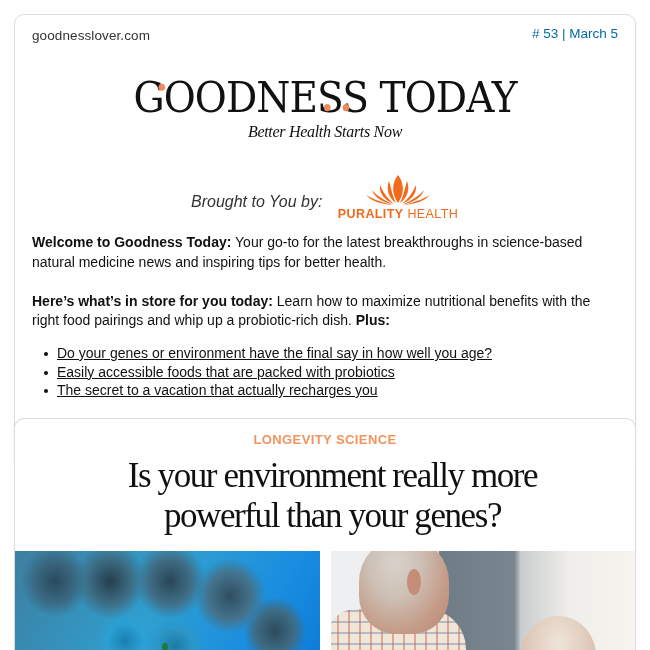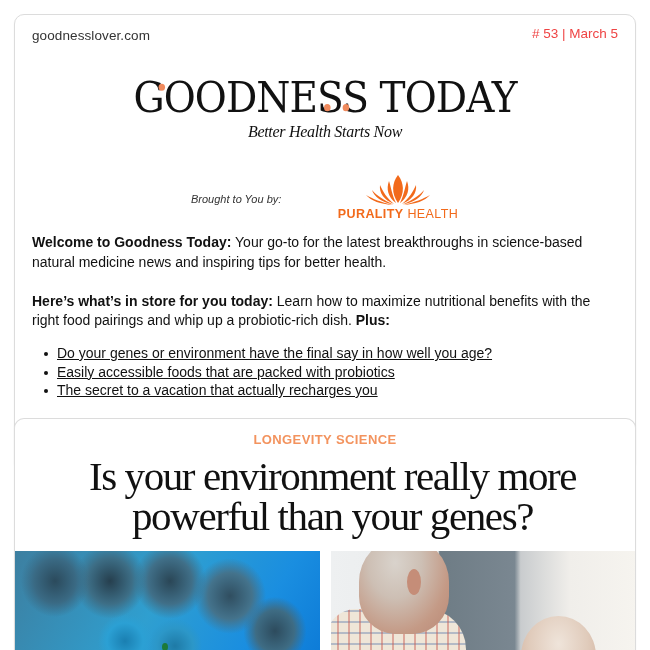--- a/index.html
+++ b/index.html
@@ -17,21 +17,21 @@
     }
     #card-intro { top: 14px; height: 457px; }
     #card-article { top: 418px; height: 260px; overflow: hidden; border-bottom: none; border-bottom-left-radius: 0; border-bottom-right-radius: 0; }
 
     .site-url {
       position: absolute; left: 17px; top: 13px;
       font-size: 13.5px; color: #333; letter-spacing: 0.1px;
     }
     .issue-info {
       position: absolute; right: 17px; top: 11px;
-      font-size: 13.5px; color: #ef4444;
+      font-size: 13.5px; color: #0369a1;
     }
 
     .masthead {
       position: absolute; left: 0; right: 0; top: 60px;
       text-align: center;
     }
     .masthead-title {
       font-family: "DejaVu Serif", serif;
       font-size: 42px;
       letter-spacing: -1px;
@@ -53,21 +53,21 @@
       color: #111;
       margin-top: 2px;
       letter-spacing: -0.3px;
     }
 
     .sponsor-row {
       position: absolute; left: 0; right: 0; top: 158px; height: 60px;
     }
     .brought-by {
       position: absolute; left: 176px; top: 20px;
-      font-size: 11px; font-style: italic; color: #333;
+      font-size: 16px; font-style: italic; color: #333;
     }
     .sponsor-logo {
       position: absolute; left: 308px; top: 0; width: 150px; height: 56px;
       text-align: center;
     }
     .lotus { display: block; margin: 0 auto; }
     .sponsor-name {
       font-size: 12.5px; color: #f26a1b; letter-spacing: 0.4px; margin-top: 2px;
       white-space: nowrap;
     }
@@ -90,21 +90,21 @@
 
     .category {
       position: absolute; left: 0; right: 0; top: 13px;
       text-align: center; font-size: 13px; font-weight: bold;
       color: #f3935e; letter-spacing: 0.4px;
     }
     .headline {
       position: absolute; left: 15px; right: 0; top: 37px;
       text-align: center;
       font-family: "Liberation Serif", serif;
-      font-size: 41px; line-height: 40px; letter-spacing: -1.4px;
+      font-size: 35px; line-height: 40px; letter-spacing: -1.4px;
       color: #111;
     }
 
     .article-image {
       position: absolute; top: 132px; height: 130px;
     }
     #img-left {
       left: 0; width: 305px;
       background:
         radial-gradient(ellipse 38px 40px at 40px 30px, #2b4a5c 0%, #3a6a84 55%, rgba(120,200,230,0.0) 90%),

